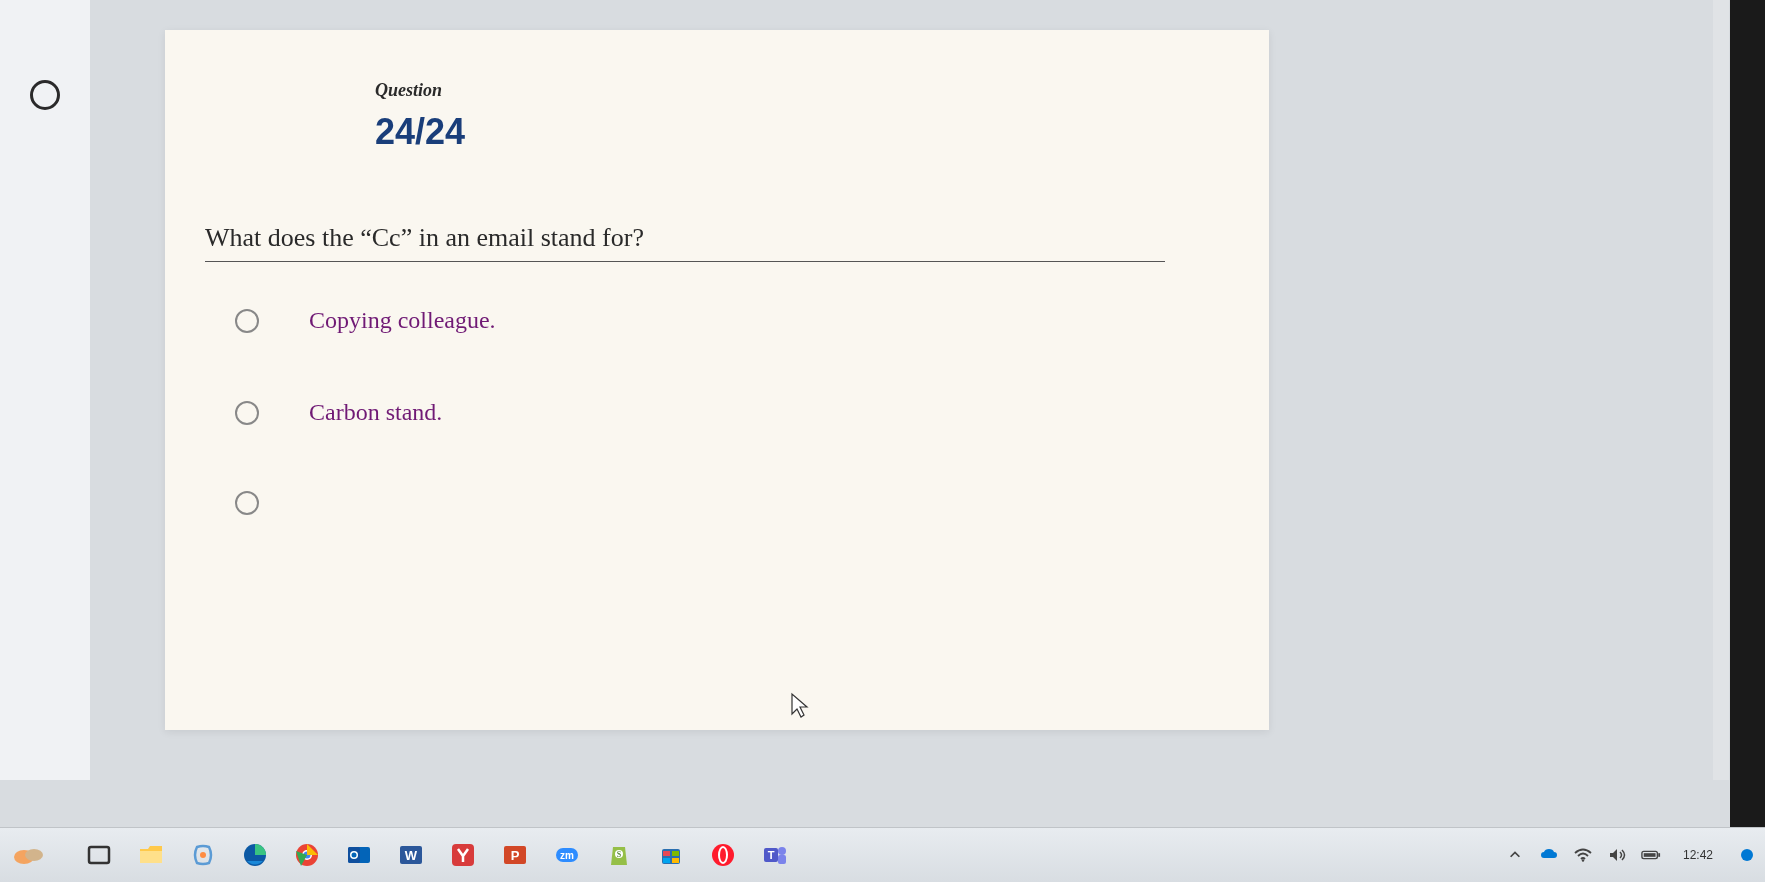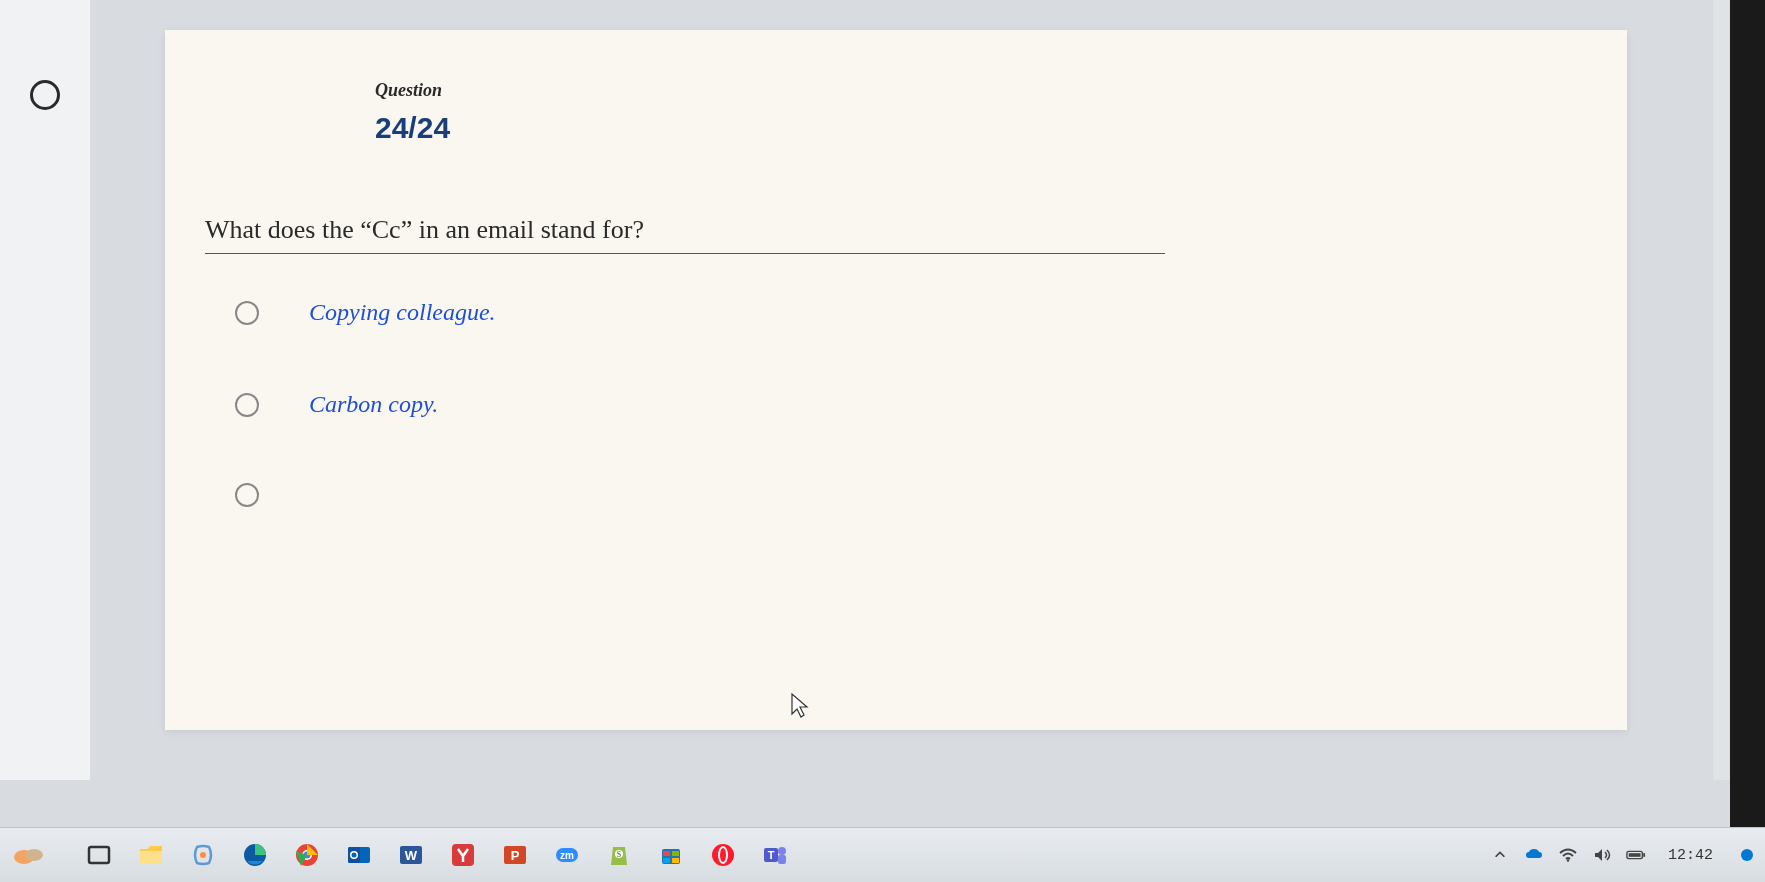--- a/index.html
+++ b/index.html
@@ -31,38 +31,38 @@
       width: 30px;
       height: 30px;
       border: 3px solid #2a2a2a;
       border-radius: 50%;
       margin-bottom: 20px;
     }
     .main-card {
       position: absolute;
       left: 165px;
       top: 30px;
-      width: 1462px;
+      width: 1104px;
       height: 700px;
       background: #faf7f0;
       box-shadow: 0 2px 8px rgba(0,0,0,0.08);
       padding: 50px 60px 40px 210px;
     }
     .question-label {
       font-family: Georgia, serif;
       font-weight: bold;
       font-size: 18px;
       color: #2a2a2a;
       margin-bottom: 10px;
       font-style: italic;
     }
     .question-number {
       font-family: 'Segoe UI', Arial, sans-serif;
       font-weight: bold;
-      font-size: 30px;
+      font-size: 36px;
       color: #1a3e7a;
       margin-bottom: 70px;
     }
     .question-text {
       font-family: Georgia, serif;
       font-size: 26px;
       color: #2a2a2a;
       margin-left: -170px;
       margin-bottom: 8px;
     }
@@ -88,22 +88,21 @@
     .radio {
       width: 24px;
       height: 24px;
       border: 2px solid #888;
       border-radius: 50%;
       flex-shrink: 0;
     }
     .option-text {
       font-family: Georgia, serif;
       font-size: 24px;
-      color: #1d4ed8;
-      font-style: italic;
+      color: #701a75;
     }
     .taskbar {
       position: absolute;
       bottom: 0;
       left: 0;
       width: 1765px;
       height: 55px;
       background: linear-gradient(to bottom, #e8ecf0, #d8dde2);
       display: flex;
       align-items: center;
@@ -137,22 +136,22 @@
     .tray-icon {
       width: 20px;
       height: 20px;
       display: flex;
       align-items: center;
       justify-content: center;
       cursor: pointer;
       color: #444;
     }
     .clock {
-      font-family: Liberation Mono, monospace;
-      font-size: 15px;
+      font-family: Liberation Sans, sans-serif;
+      font-size: 12px;
       color: #333;
       padding: 0 8px;
     }
     .cursor {
       position: absolute;
       left: 790px;
       top: 692px;
       width: 20px;
       height: 28px;
       pointer-events: none;
@@ -203,21 +202,21 @@
   <div class="question-number">24/24</div>
   <div class="question-text">What does the “Cc” in an email stand for?</div>
   <div class="divider"></div>
   <div class="options">
     <div class="option">
       <div class="radio"></div>
       <div class="option-text">Copying colleague.</div>
     </div>
     <div class="option">
       <div class="radio"></div>
-      <div class="option-text">Carbon copy.</div>
+      <div class="option-text">Carbon stand.</div>
     </div>
     <div class="option">
       <div class="radio"></div>
     </div>
   </div>
 </div>
 
 <div class="scrollbar-track"></div>
 <div class="right-edge"></div>
 

